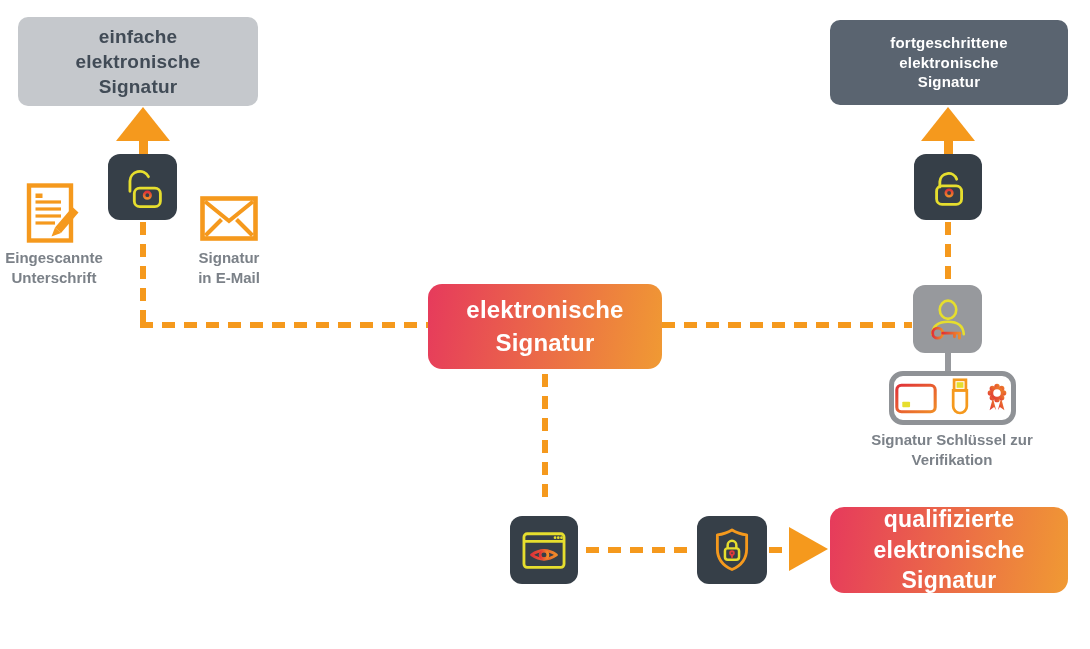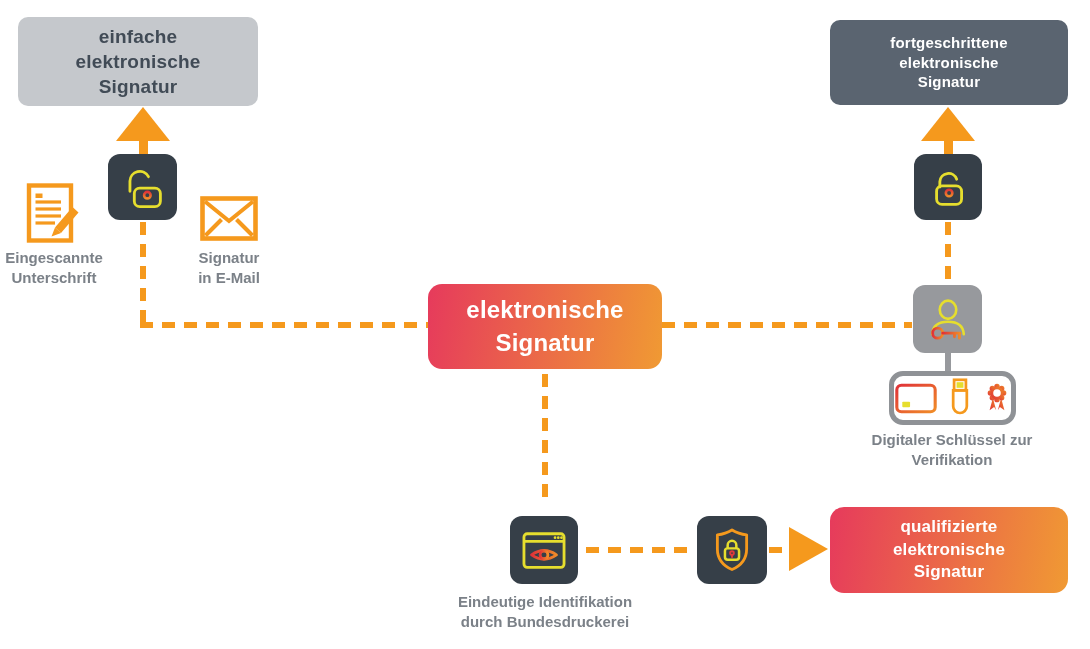--- a/index.html
+++ b/index.html
@@ -7,21 +7,21 @@
           font-family:"Liberation Sans","DejaVu Sans",sans-serif;padding-left:24px;}
   .node{position:absolute;display:flex;align-items:center;justify-content:center;
         text-align:center;white-space:pre-line;font-weight:700;letter-spacing:.2px;}
   .node-light{background:var(--light-box);color:var(--dark-text);border-radius:10px;
         font-size:19px;line-height:1.32;}
   .node-slate{background:var(--slate-box);color:#fff;border-radius:10px;
         font-size:15px;line-height:1.32;}
   .node-grad{background:linear-gradient(100deg,var(--gradient-from),var(--gradient-to));
         color:#fff;border-radius:14px;}
   .node-center{font-size:24px;line-height:1.35;}
-  .node-qualified{font-size:17px;line-height:1.32;}
+  .node-qualified{font-size:23px;line-height:1.32;}
   .tile{position:absolute;background:var(--dark-box);border-radius:12px;
         display:flex;align-items:center;justify-content:center;}
   .tile-silver{background:var(--silver-box);}
   .cardbox{position:absolute;background:#fff;border:5px solid var(--card-border);
         border-radius:14px;box-sizing:border-box;display:flex;align-items:center;
         justify-content:center;gap:12px;}
   .caption{position:absolute;color:var(--label-text);font-weight:700;font-size:15px;
         line-height:1.34;text-align:center;white-space:pre-line;}
   .dash-h{position:absolute;height:6px;
         background:repeating-linear-gradient(90deg,var(--orange) 0 13px,transparent 13px 22px);}
@@ -182,21 +182,21 @@
         <circle cx="9" cy="15" r="3.3"></circle>
           <circle cx="11.34" cy="9.34" r="3.3"></circle>
         <circle cx="17" cy="7" r="3.3"></circle>
           <circle cx="22.66" cy="9.34" r="3.3"></circle>
         <circle cx="17" cy="15" r="8"></circle>
       </g>
       <circle cx="17" cy="15" r="4.6" fill="#fff"></circle>
     </svg>
   </div>
 
-  <div class="caption" style="left:852px;top:430px;width:200px;">Digitaler Schlüssel zur
+  <div class="caption" style="left:852px;top:430px;width:200px;">Signatur Schlüssel zur
 Verifikation</div>
 
   <div class="tile" style="left:510px;top:516px;width:68px;height:68px;">
     <svg width="52" height="52" viewBox="0 0 48 48">
       <defs>
           <linearGradient id="eyeg" x1="0" y1="0" x2="1" y2="0">
         <stop offset="0" style="stop-color:var(--icon-grad-from)"></stop>
             <stop offset="1" style="stop-color:var(--icon-grad-to)"></stop>
       </linearGradient>
         </defs>
@@ -213,16 +213,14 @@
   <div class="tile" style="left:697px;top:516px;width:70px;height:68px;">
     <svg width="52" height="52" viewBox="0 0 48 48">
       <path d="M24 5.5 C28 8 33 9.5 37.5 10 V23 C37.5 32.5 32 38.5 24 42 C16 38.5 10.5 32.5 10.5 23 V10 C15 9.5 20 8 24 5.5 Z" fill="none" style="stroke:var(--orange)" stroke-width="2.6" stroke-linejoin="round"></path>
       <rect x="17.5" y="22.5" width="13" height="10.5" rx="2.5" fill="none" style="stroke:var(--yellow)" stroke-width="2.3"></rect>
       <path d="M20 22.5 V19.5 a4 4 0 0 1 8 0 V22.5" fill="none" style="stroke:var(--yellow)" stroke-width="2.3"></path>
       <circle cx="24" cy="26.8" r="1.7" fill="none" style="stroke:var(--red)" stroke-width="1.8"></circle>
       <line x1="24" y1="28.5" x2="24" y2="30.5" style="stroke:var(--red)" stroke-width="1.8" stroke-linecap="round"></line>
     </svg>
   </div>
 
-  <div class="caption" style="left:425px;top:592px;width:240px;">Eindeutige Identifikation
-durch Bundesdruckerei</div>
 
 </div>
 
 </body></html>

